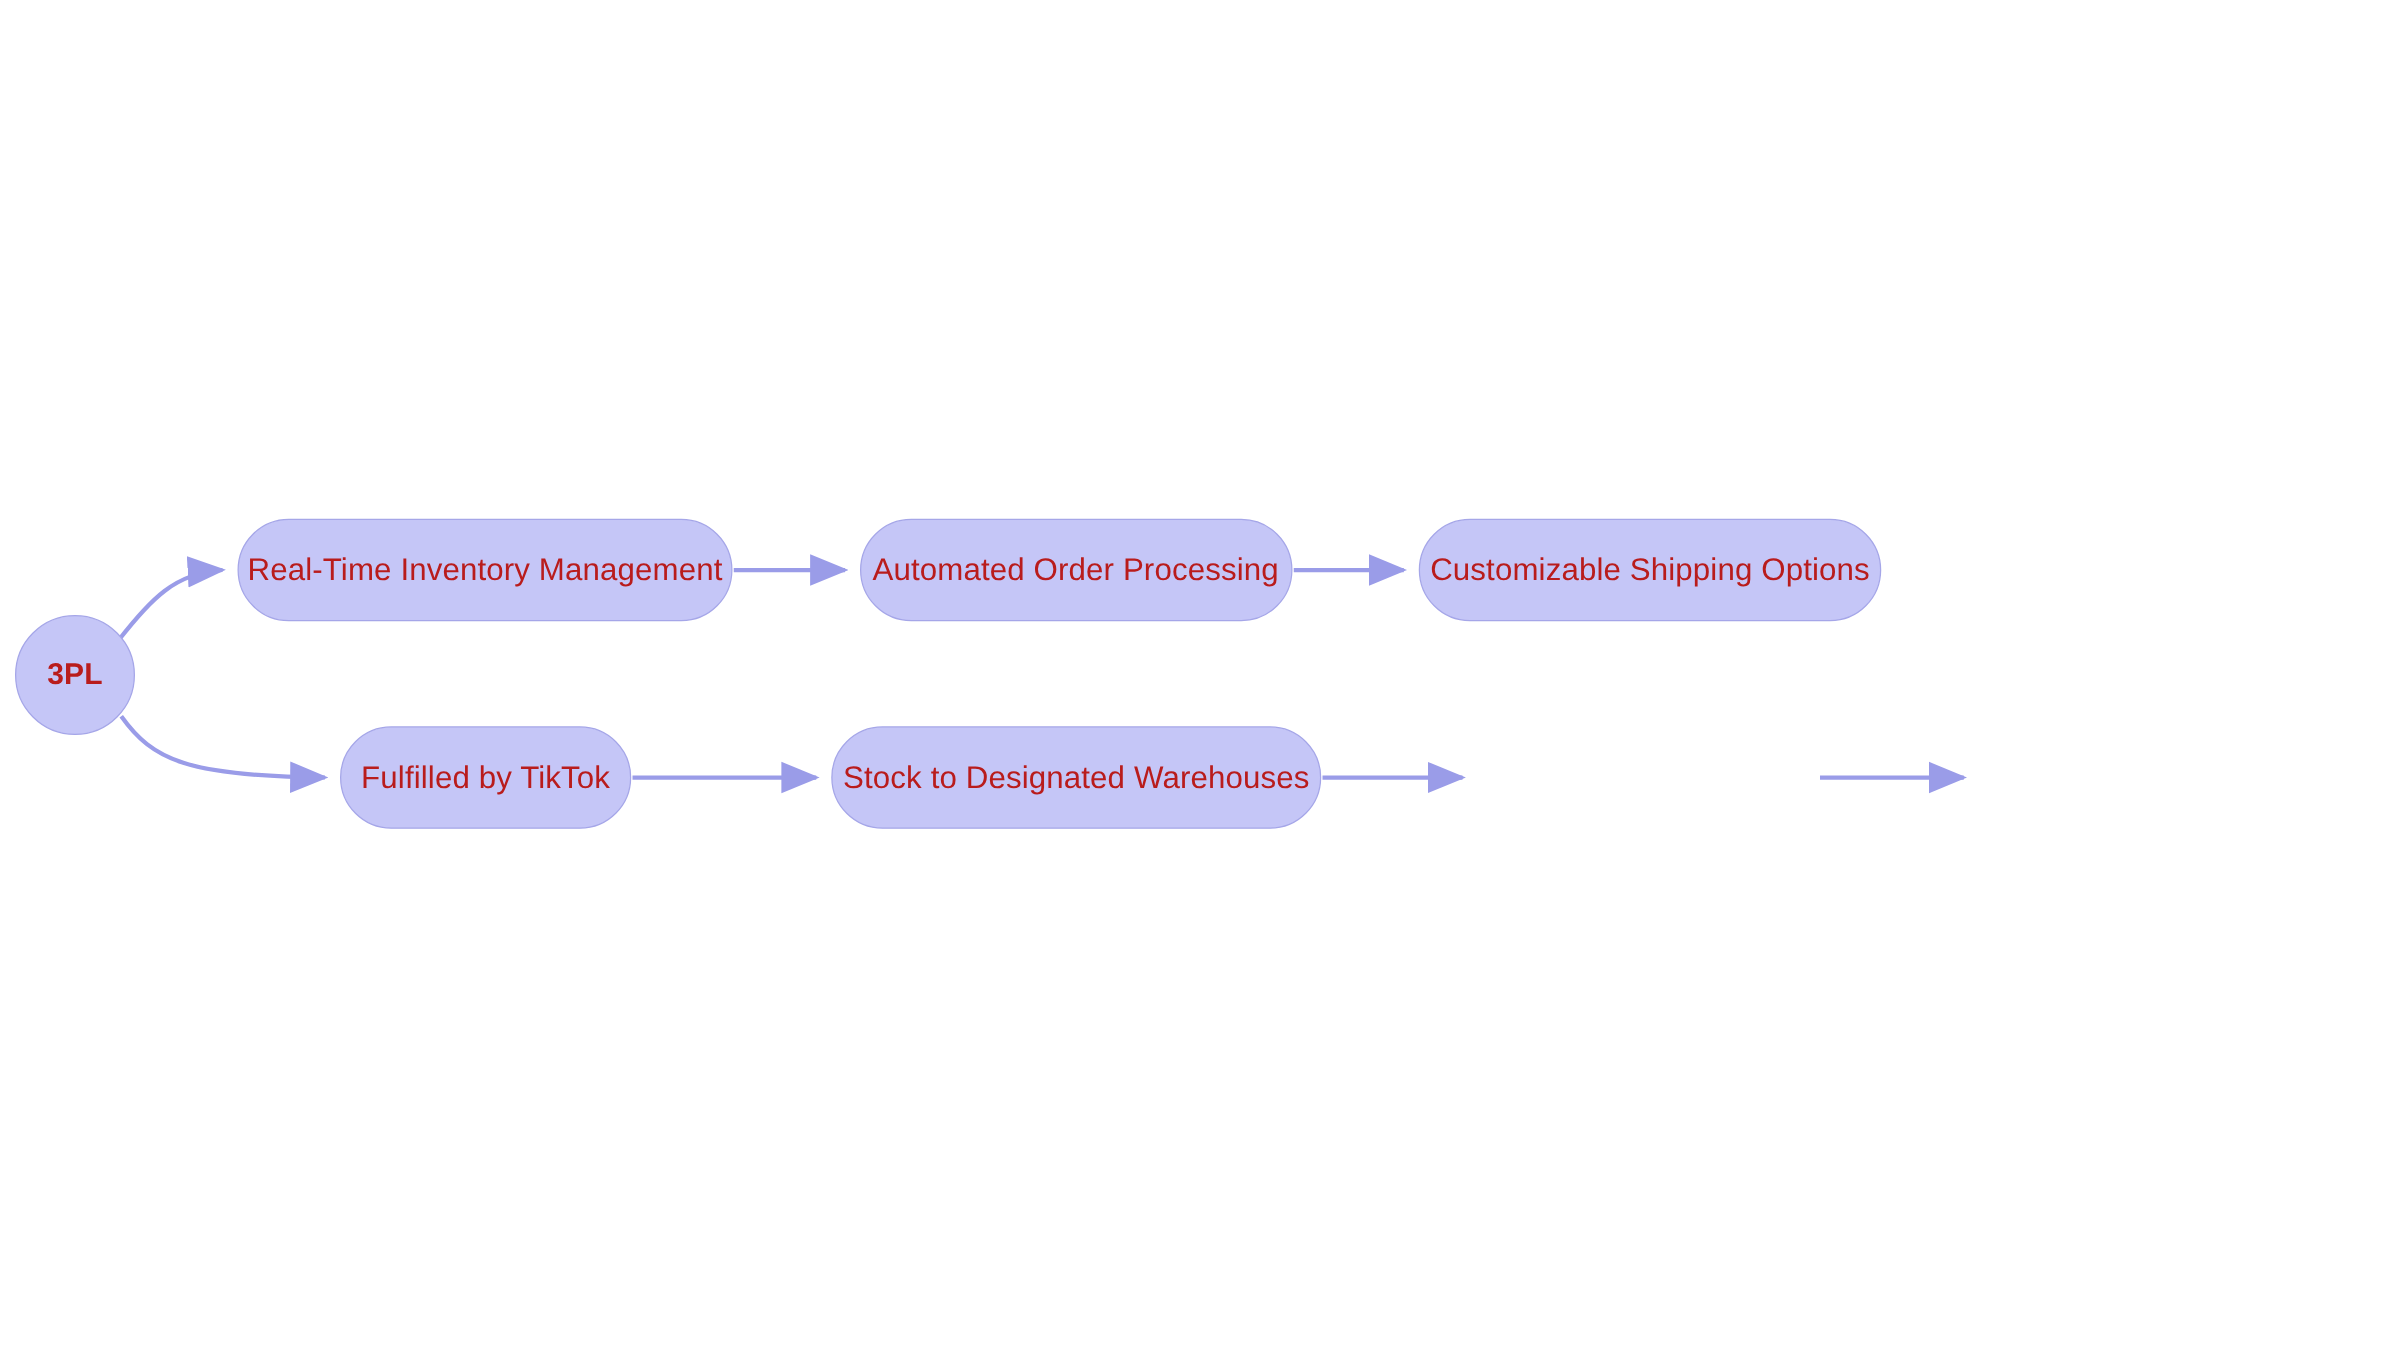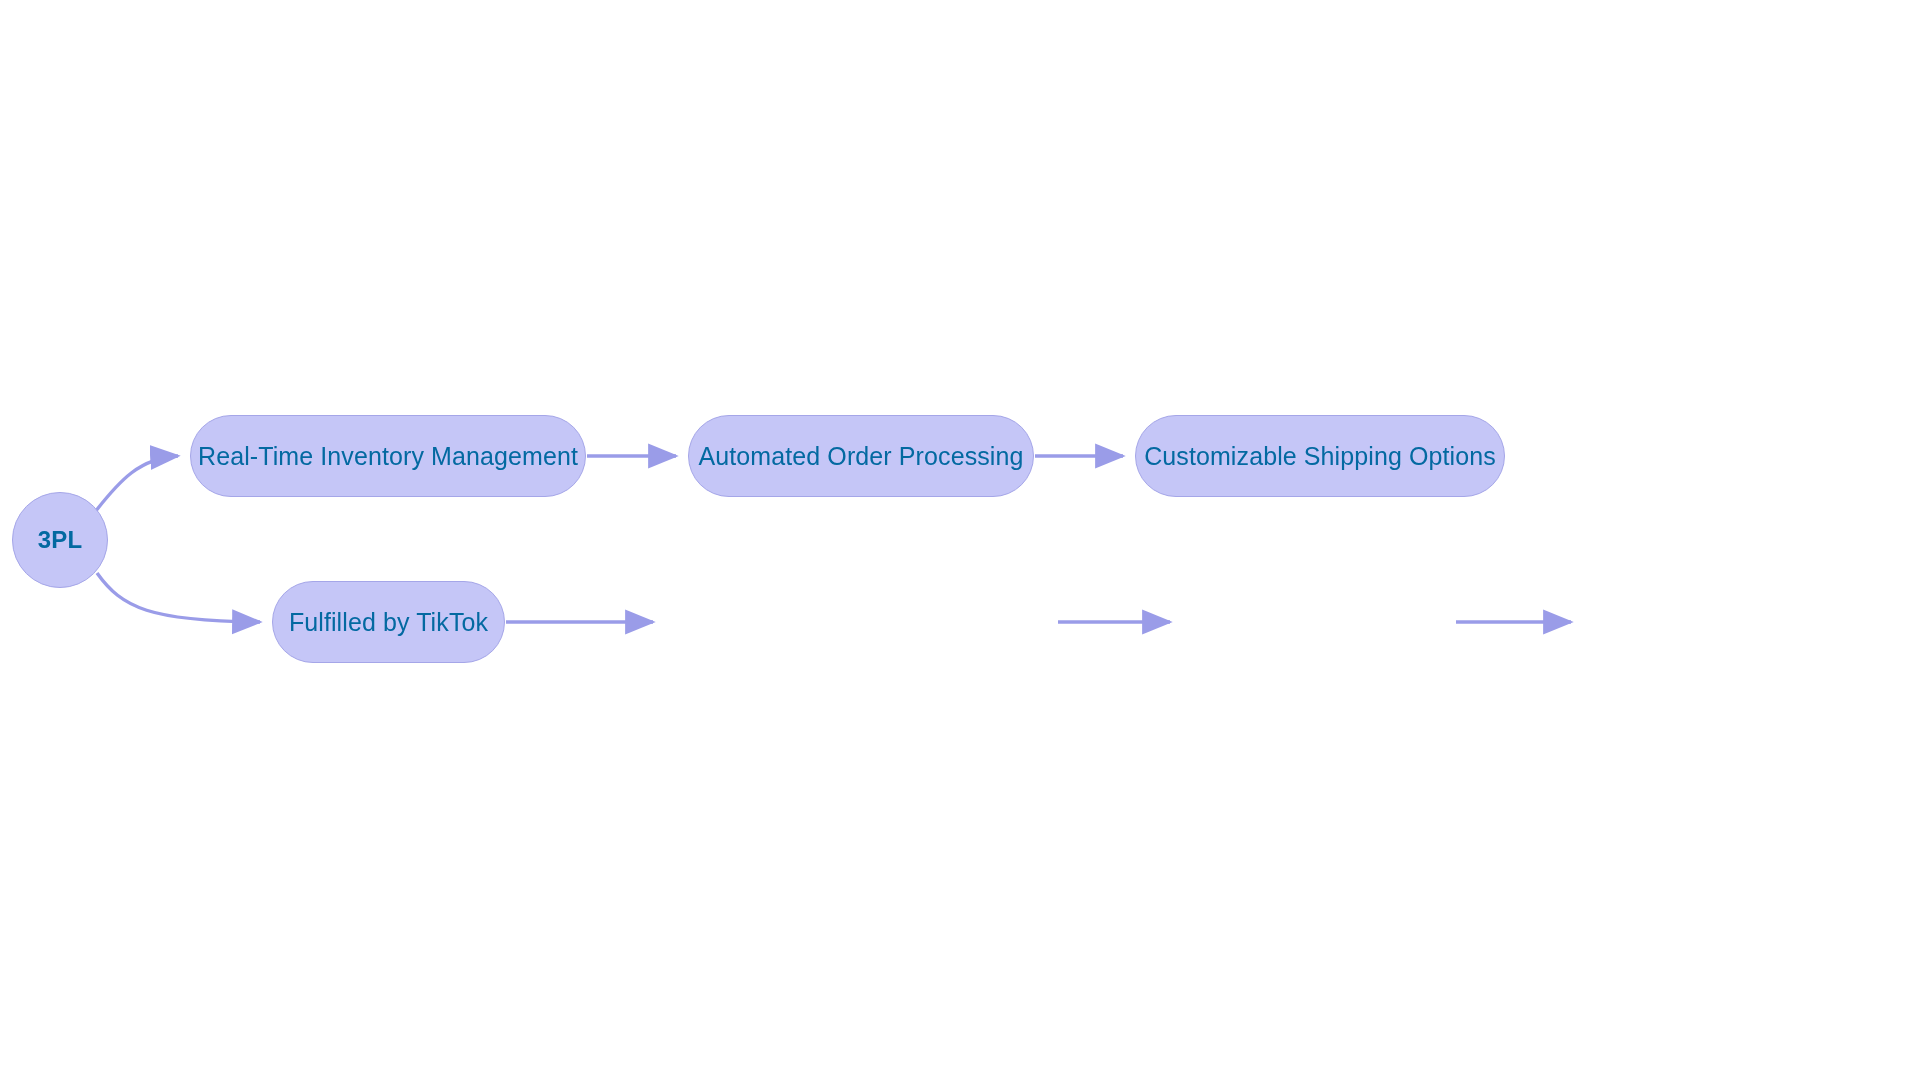--- a/index.html
+++ b/index.html
@@ -24,21 +24,21 @@
     top: 0;
     width: 1920px;
     height: 1083px;
     pointer-events: none;
   }
   .node {
     position: absolute;
     box-sizing: border-box;
     background: #c5c6f7;
     border: 1.6px solid #a5a6e8;
-    color: #0369a1;
+    color: #b91c1c;
     display: flex;
     align-items: center;
     justify-content: center;
     text-align: center;
     font-size: 25px;
     font-weight: 400;
     letter-spacing: 0.1px;
     line-height: 1.15;
     white-space: nowrap;
     z-index: 2;
@@ -83,28 +83,31 @@
   </svg>
 
   <div class="node circle" style="left:12px; top:492px; width:96px; height:96px;font-weight:bold;">
     <span class="node-label">3PL</span>
   </div>
 
   <div class="node stadium" style="left:190px; top:415px; width:396px; height:82px;">
     <span class="node-label">Real-Time Inventory Management</span>
   </div>
 
-  <div class="node stadium" style="left:688px; top:415px; width:346px; height:82px;">
+  <div class="node stadium" style="left:688px; top:415px; width:346px; height:82px;justify-content:flex-end;">
     <span class="node-label">Automated Order Processing</span>
   </div>
 
   <div class="node stadium" style="left:1135px; top:415px; width:370px; height:82px;">
     <span class="node-label">Customizable Shipping Options</span>
   </div>
 
   <div class="node stadium" style="left:272px; top:581px; width:233px; height:82px;">
     <span class="node-label">Fulfilled by TikTok</span>
   </div>
 
+  <div class="node stadium" style="left:665px; top:581px; width:392px; height:82px;">
+    <span class="node-label">Stock to Designated Warehouses</span>
+  </div>
 
 
 
 </div>
 
 </body></html>

